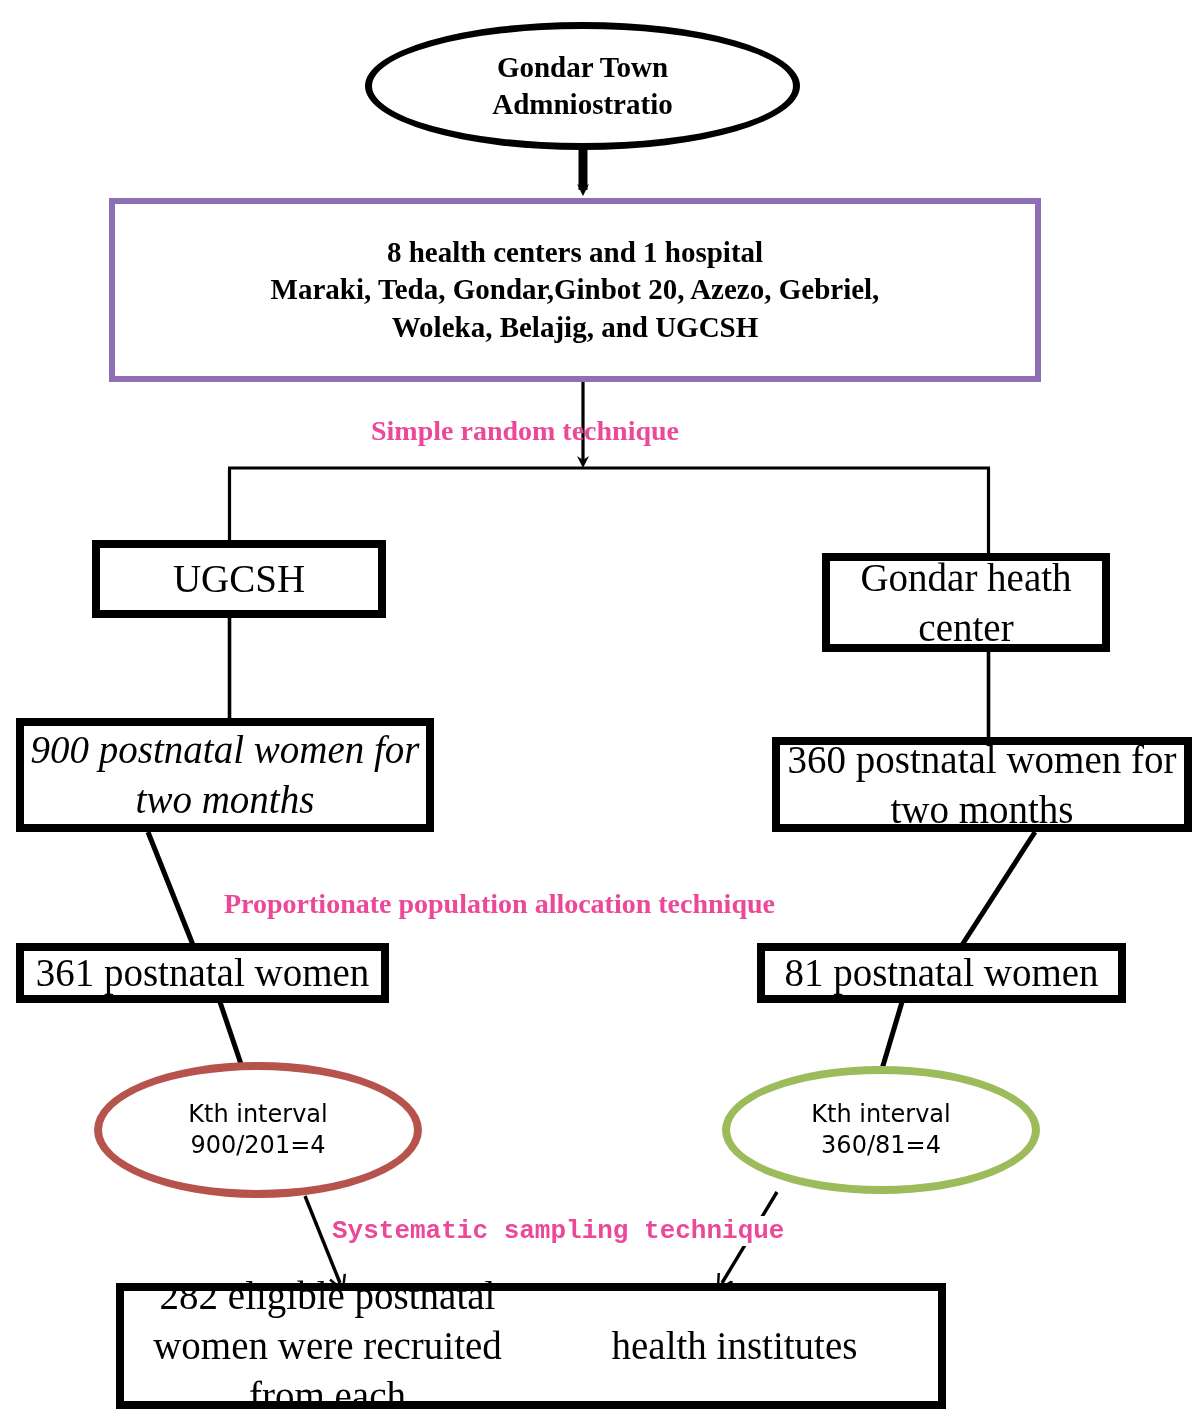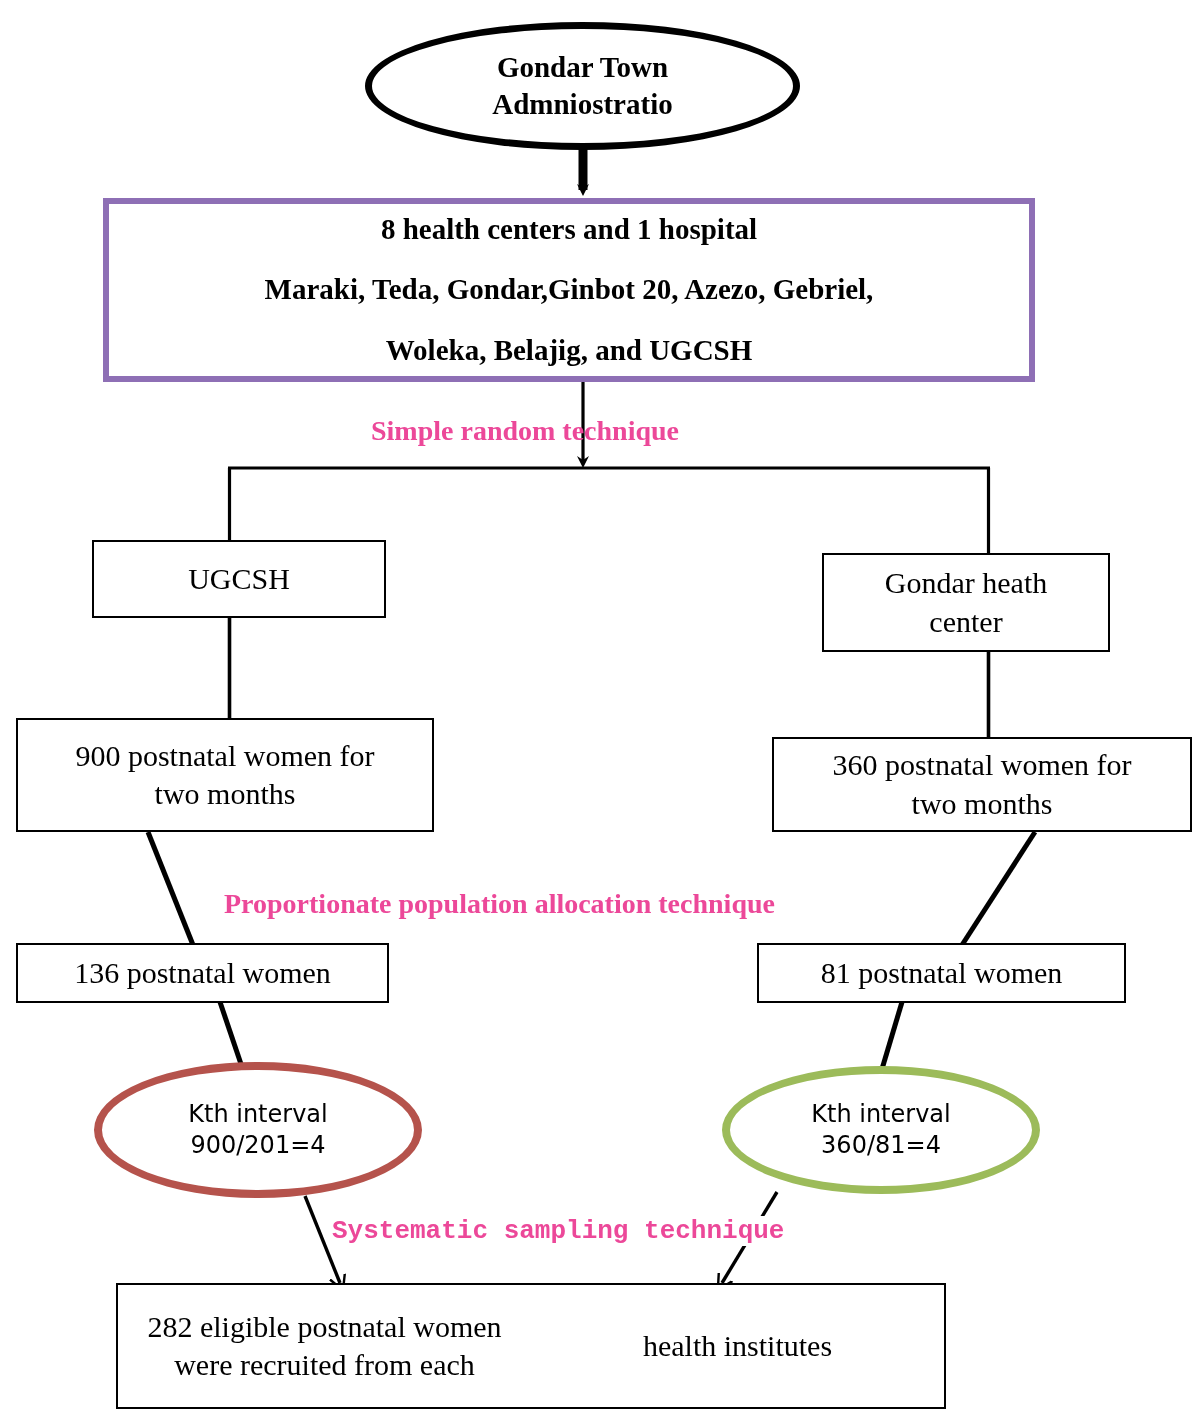--- a/index.html
+++ b/index.html
@@ -51,22 +51,22 @@
     font-size: 29px;
   }
   
   .box-purple {
     border: 6px solid #8E6FB5;
     font-weight: bold;
     font-size: 29px;
   }
   
   .box-black {
-    border: 2px solid #000000;
-    font-size: 30px;
+    border: 8px solid #000000;
+    font-size: 39px;
   }
   
   .ellipse-red {
     border: 8px solid #B5534C;
     border-radius: 50%;
     font-family: "DejaVu Sans", "Liberation Sans", sans-serif;
     font-size: 24px;
     background: transparent;
   }
   .ellipse-green {
@@ -139,47 +139,47 @@
     <line x1="305" y1="1196" x2="340" y2="1283" stroke="#000000" stroke-width="3.4" marker-end="url(#arrowThin)"></line>
 
     <line x1="777" y1="1192" x2="722" y2="1283" stroke="#000000" stroke-width="3.4" marker-end="url(#arrowThin)"></line>
   </svg>
 
   <div class="node ellipse-top" style="left:365px; top:22px; width:435px; height:128px;">
     <span class="txt" style="white-space:pre-line;">Gondar Town
 Admniostratio</span>
   </div>
 
-  <div class="node box-purple" style="left:103px; top:198px; width:932px; height:184px; flex-direction:column;gap:23px;">
+  <div class="node box-purple" style="left:109px; top:198px; width:932px; height:184px; flex-direction:column;">
     <span class="txt">8 health centers and 1 hospital</span>
     <span class="txt">Maraki, Teda, Gondar,Ginbot 20, Azezo, Gebriel,</span>
     <span class="txt">Woleka, Belajig, and UGCSH</span>
   </div>
 
   <div class="node box-black" style="left:92px; top:540px; width:294px; height:78px;">
     <span class="txt">UGCSH</span>
   </div>
 
   <div class="node box-black" style="left:822px; top:553px; width:288px; height:99px;">
     <span class="txt" style="white-space:pre-line;">Gondar heath
 center</span>
   </div>
 
-  <div class="node box-black" style="left:16px; top:718px; width:418px; height:114px;">
+  <div class="node box-black" style="left:16px; top:718px; width:418px; height:114px;font-style:italic;">
     <span class="txt" style="white-space:pre-line;">900 postnatal women for
 two months</span>
   </div>
 
   <div class="node box-black" style="left:772px; top:737px; width:420px; height:95px;">
     <span class="txt" style="white-space:pre-line;">360 postnatal women for
 two  months</span>
   </div>
 
   <div class="node box-black" style="left:16px; top:943px; width:373px; height:60px;">
-    <span class="txt">136 postnatal women</span>
+    <span class="txt">361 postnatal women</span>
   </div>
 
   <div class="node box-black" style="left:757px; top:943px; width:369px; height:60px;">
     <span class="txt">81 postnatal women</span>
   </div>
 
   <div class="node ellipse-red" style="left:94px; top:1062px; width:328px; height:136px;">
     <span class="txt" style="white-space:pre-line;">Kth interval
 900/201=4</span>
   </div>

